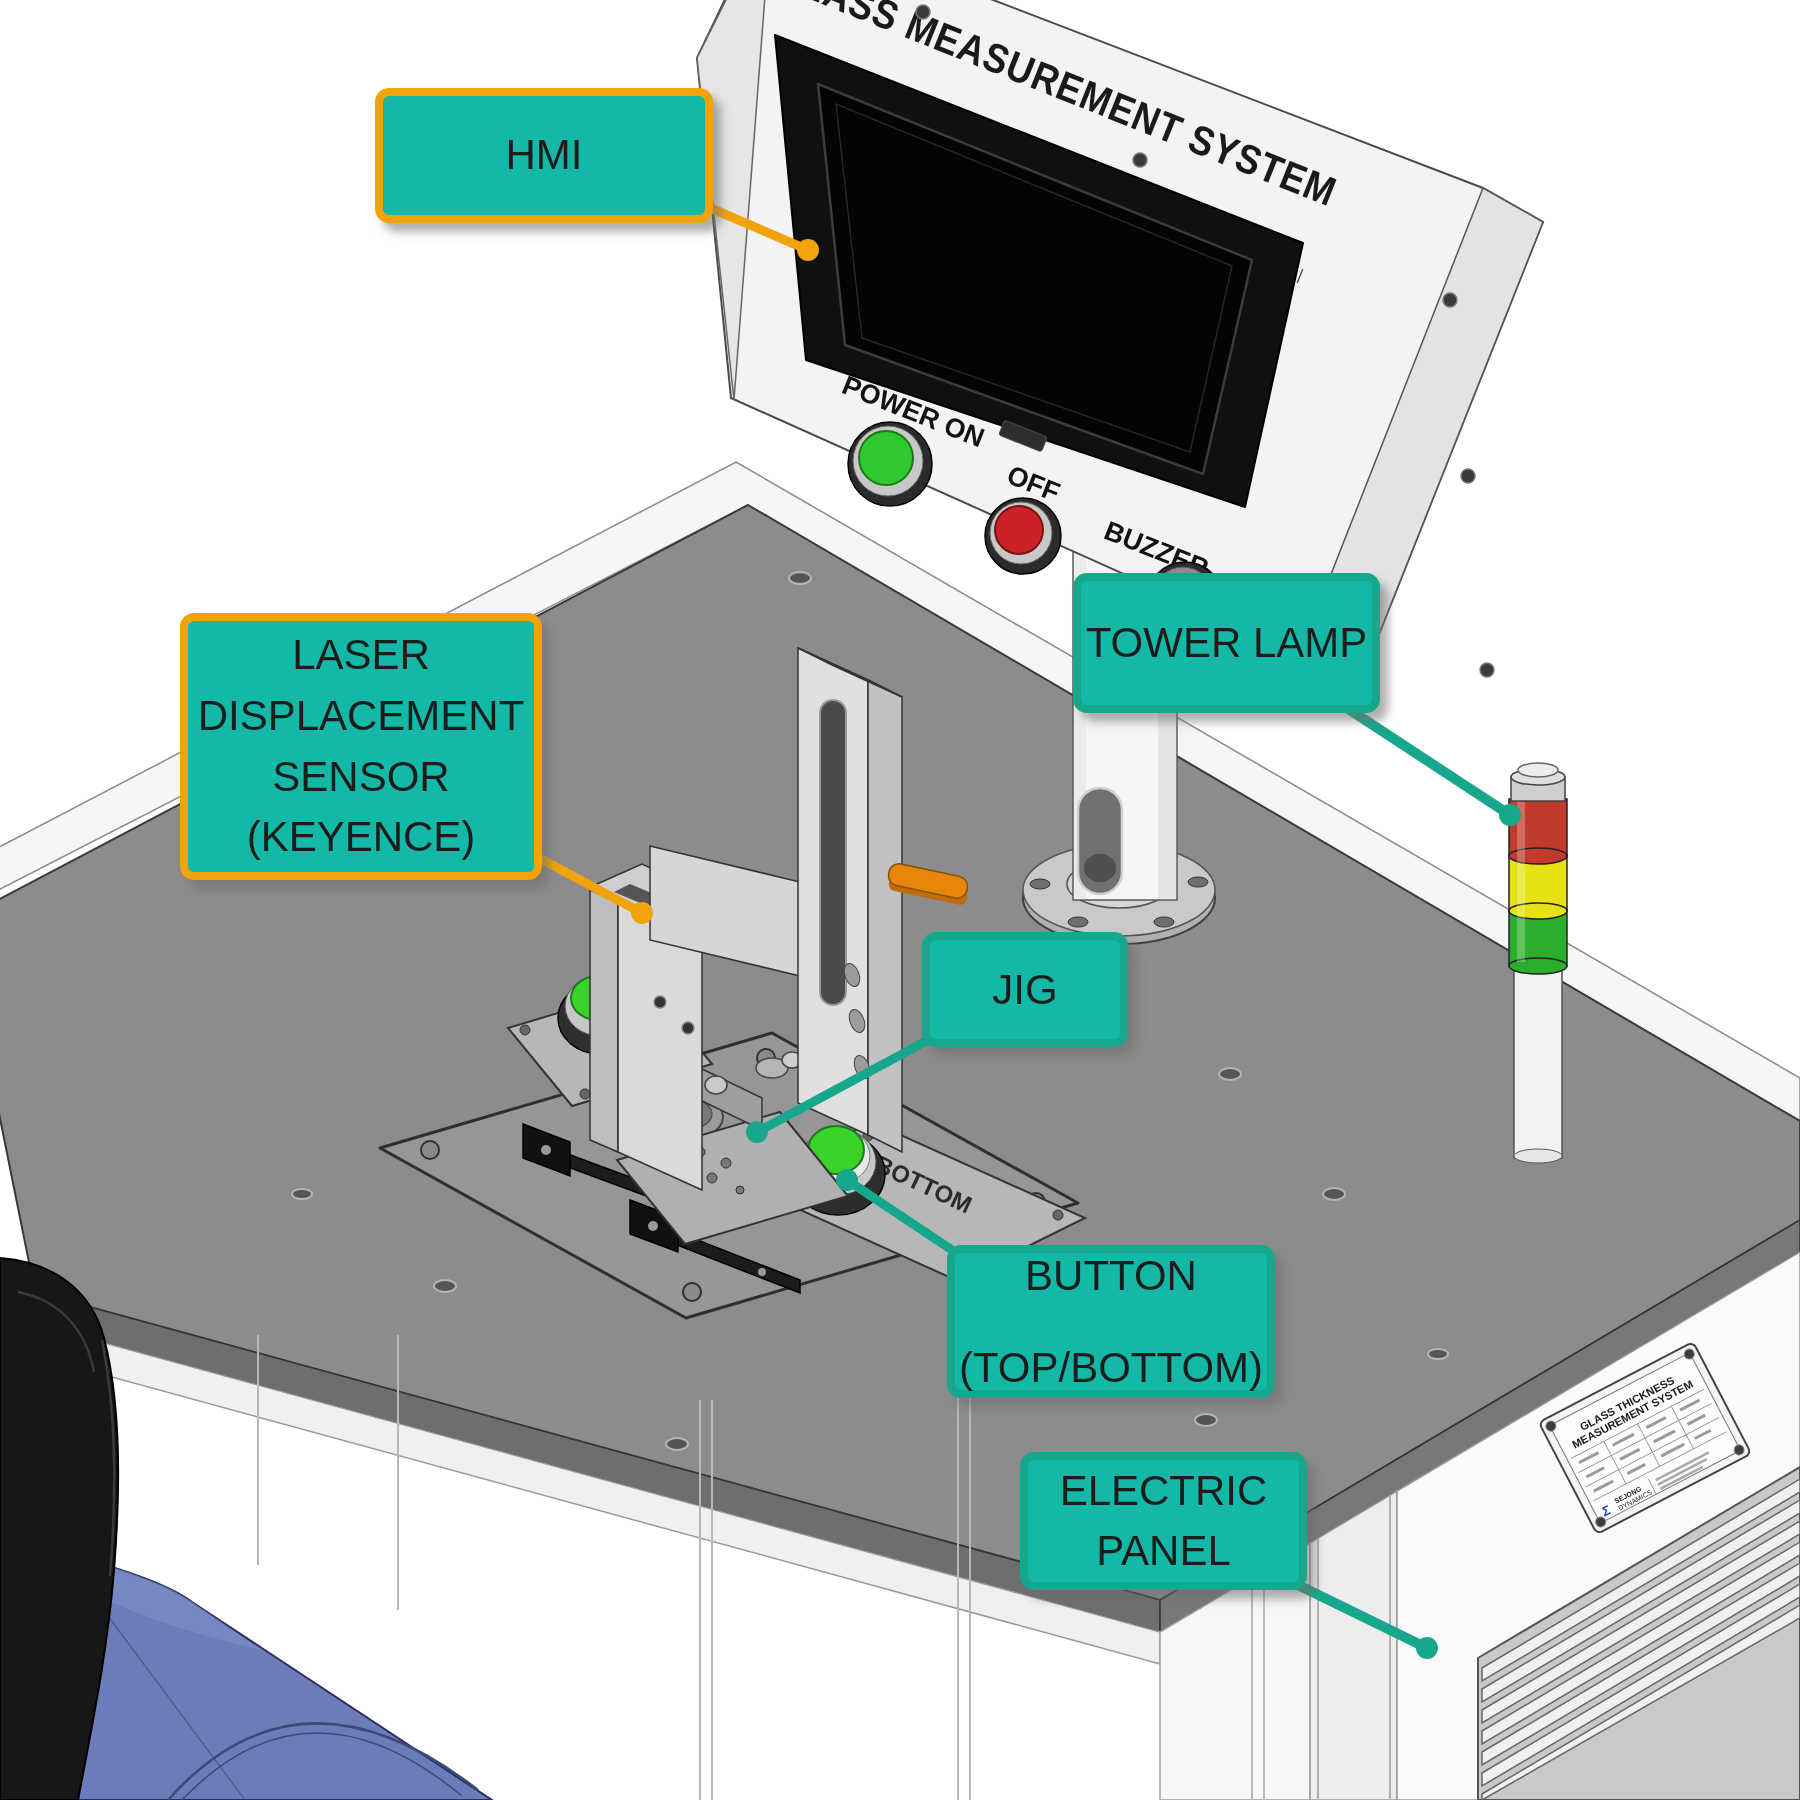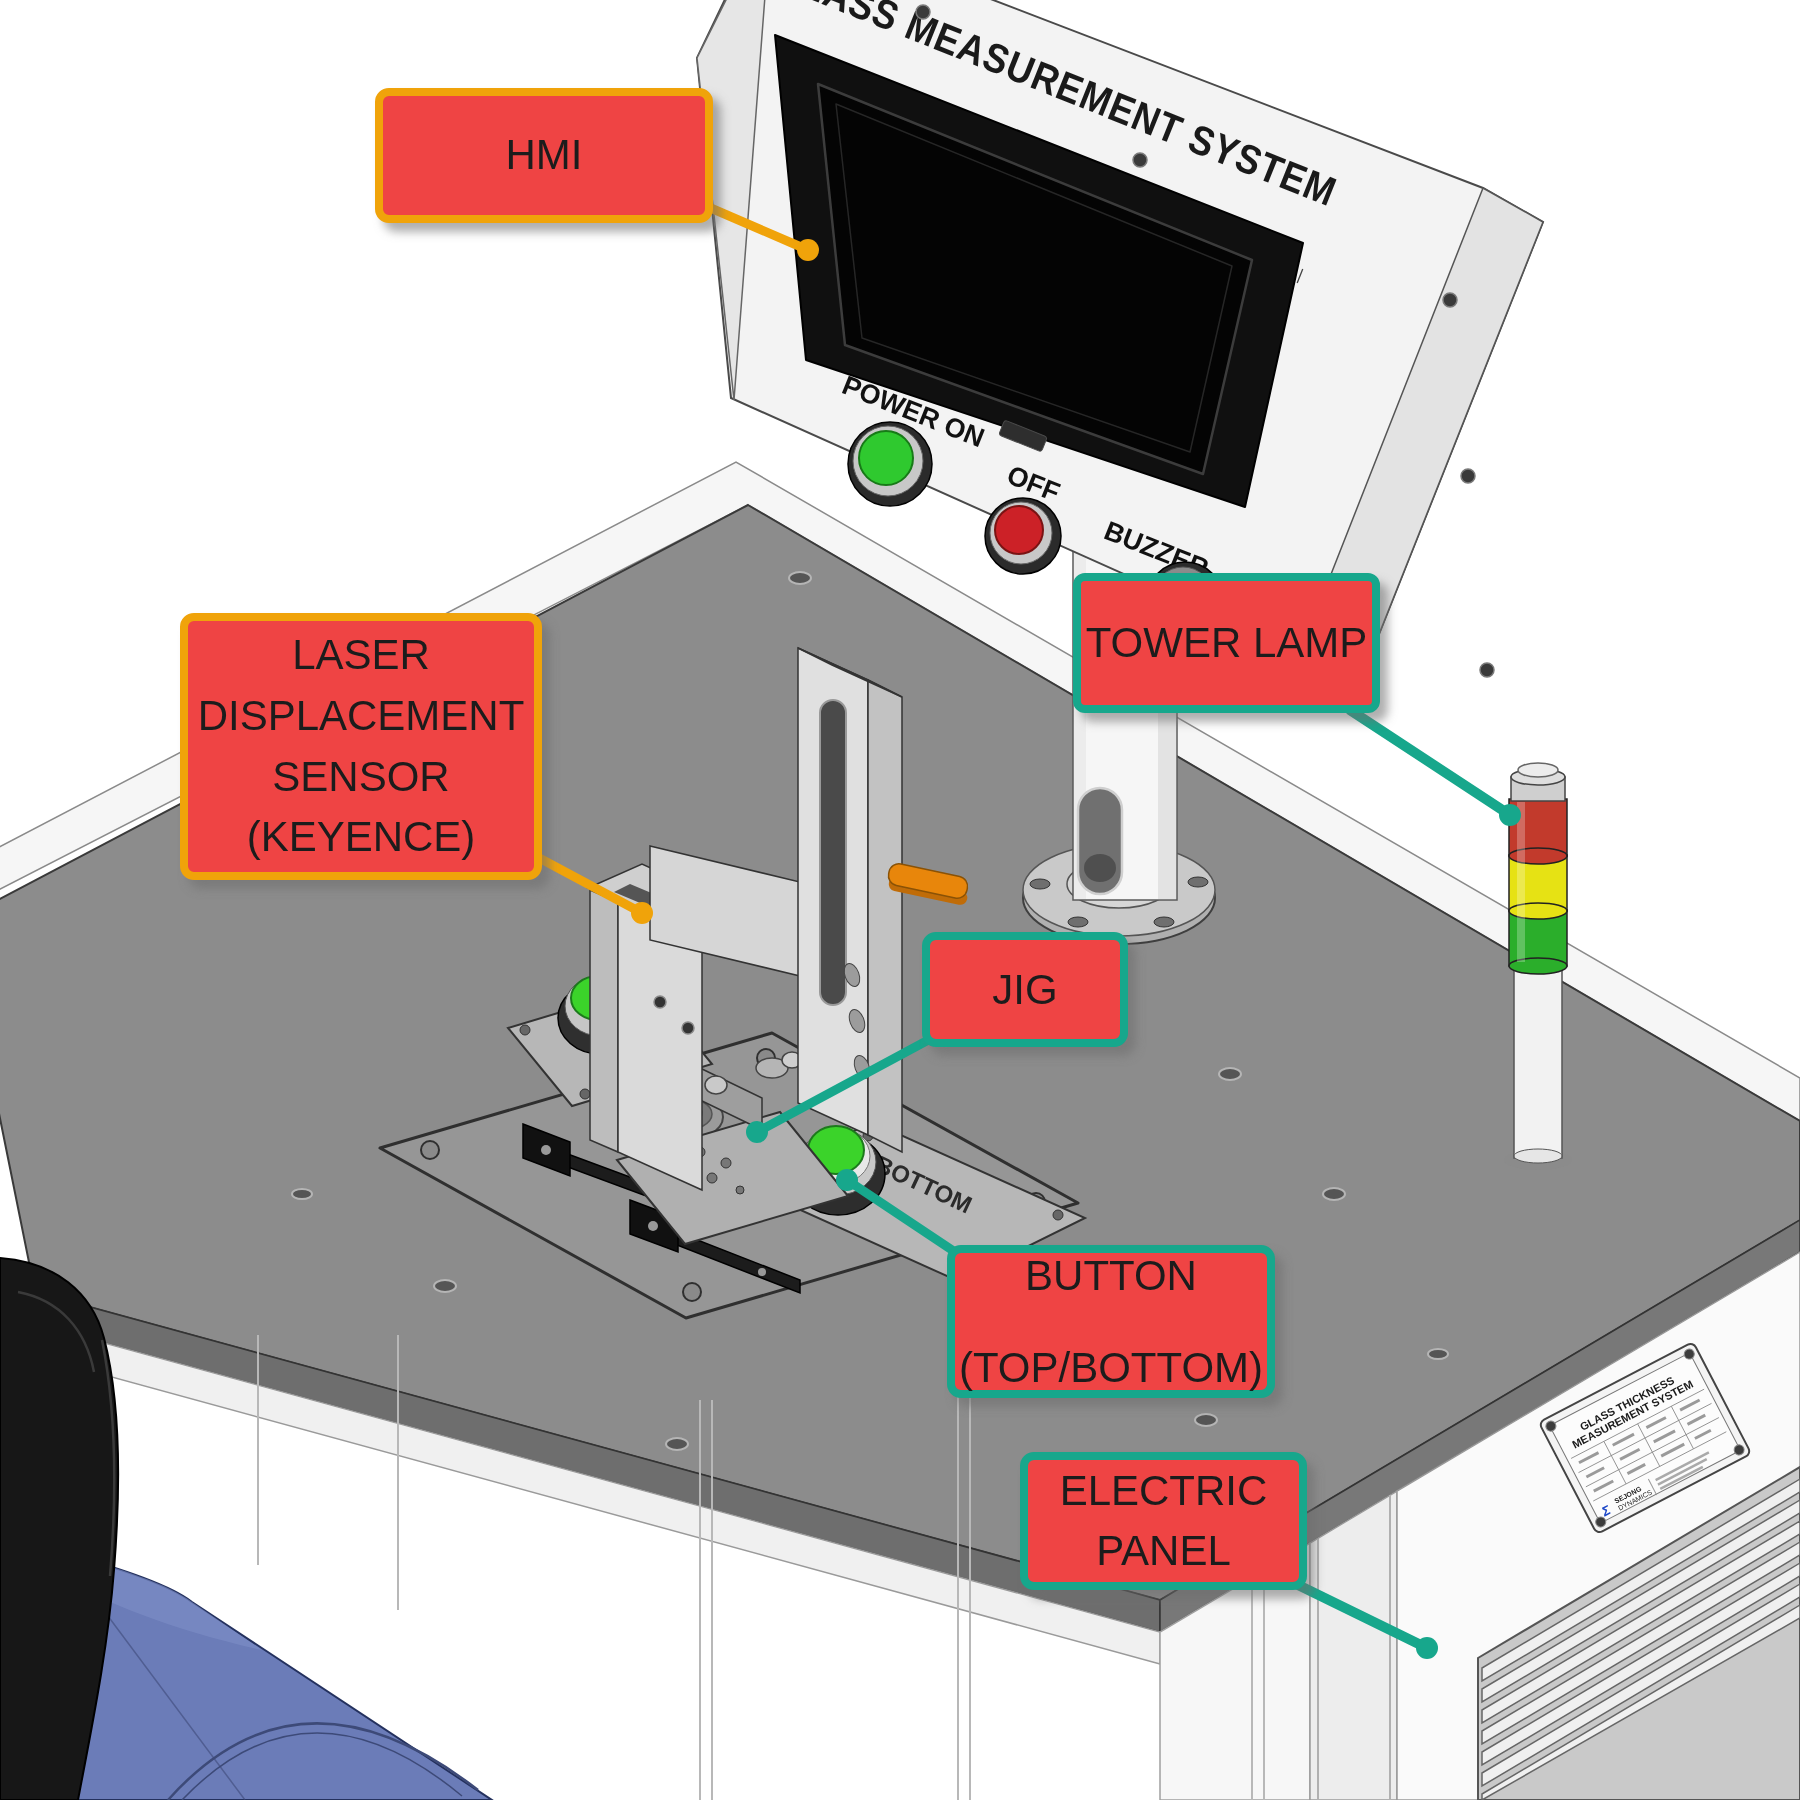--- a/index.html
+++ b/index.html
@@ -1,31 +1,31 @@
 <!DOCTYPE html>
 <html style="--callout-orange: #F0A30A; --callout-teal: #17A78C; --lamp-red: #C23A2C; --lamp-yellow: #E6E214; --lamp-green: #2BAE2B; --power-button-green: #2FC92F; --off-button-red: #CC2127; --jig-button-green: #3BD32A; --table-gray: #8C8C8C; --chair-blue: #6B7CB8;"><head>
 <meta charset="utf-8">
 <style>
   html,body{margin:0;padding:0;background:#fff;}
   body{width:1800px;height:1800px;position:relative;overflow:hidden;
        font-family:"Liberation Sans", sans-serif;}
   #scene{position:absolute;left:0;top:0;width:1800px;height:1800px;}
   svg text{font-family:"Liberation Sans", sans-serif;}
   .callout{
-    position:absolute;background:#ef4444;border-radius:14px;
+    position:absolute;background:#14b8a6;border-radius:14px;
     display:flex;flex-direction:column;align-items:center;justify-content:center;
     color:#1c1c1c;font-size:42px;line-height:1.42;text-align:center;
     box-shadow:8px 9px 10px rgba(110,110,110,.55);
     box-sizing:border-box;z-index:5;
   }
   .callout.orange{border:8px solid var(--callout-orange);}
   .callout.teal{border:8px solid var(--callout-teal);}
   .co-hmi{left:375px;top:88px;width:338px;height:135px;line-height:1.35;}
   .co-laser{left:180px;top:613px;width:362px;height:267px;line-height:1.45;text-align:right;}
-  .co-tower{left:1073px;top:573px;width:307px;height:140px;border-radius:12px;}
+  .co-tower{left:1073px;top:573px;width:307px;height:140px;}
   .co-jig{left:922px;top:932px;width:206px;height:115px;}
   .co-button{left:947px;top:1245px;width:328px;height:153px;gap:32px;}
   .co-electric{left:1020px;top:1452px;width:287px;height:138px;}
   .lead{stroke-linecap:round;}
   .lead.orange{stroke:var(--callout-orange);}
   .lead.teal{stroke:var(--callout-teal);}
   .dot.orange{fill:var(--callout-orange);}
   .dot.teal{fill:var(--callout-teal);}
 </style>
 </head>

